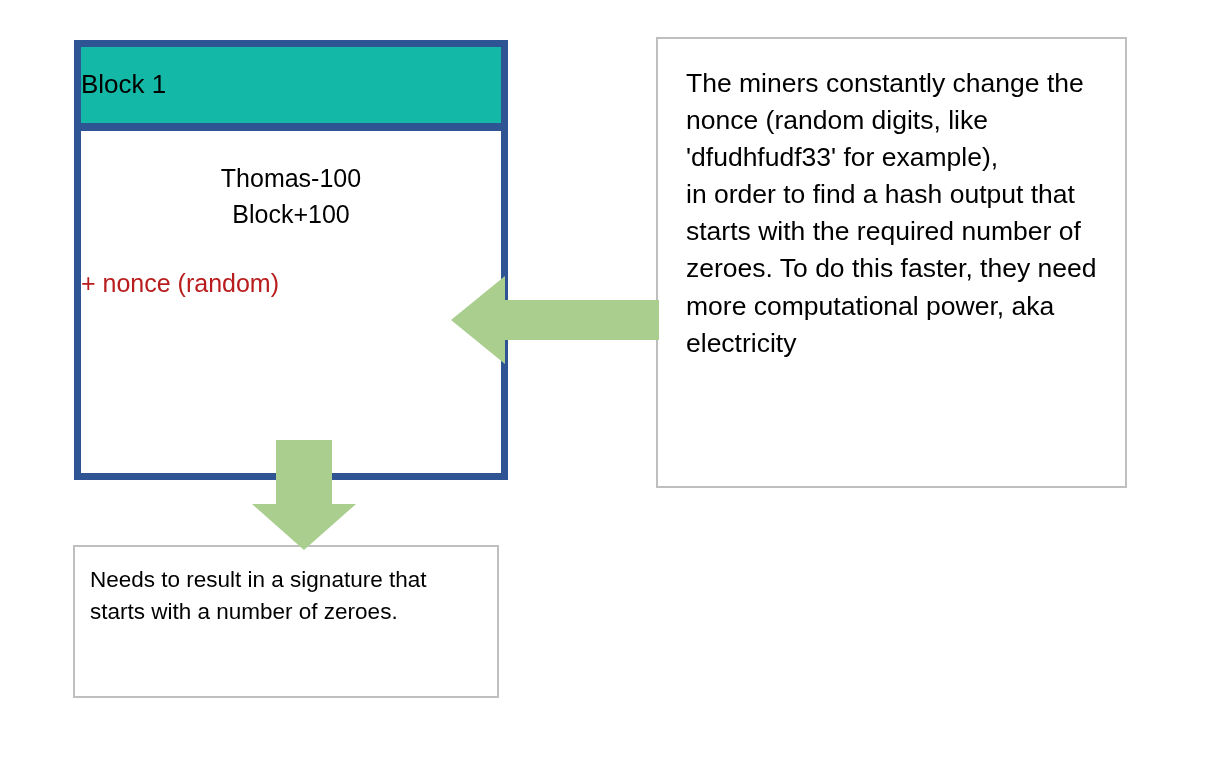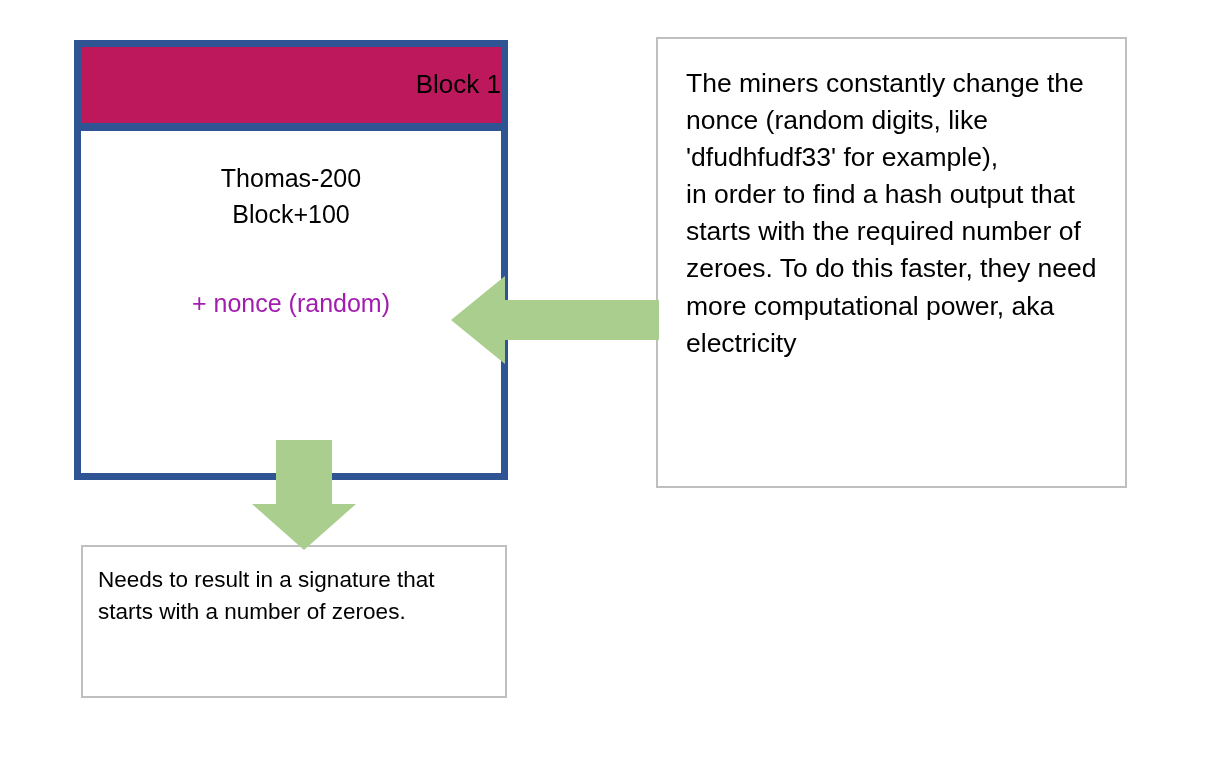--- a/index.html
+++ b/index.html
@@ -31,22 +31,22 @@
   #block-header {
     position: absolute;
     left: 0;
     top: 0;
     right: 0;
     height: 84px;
     box-sizing: border-box;
     border-bottom: 8px solid #2E5494;
     display: flex;
     align-items: center;
-    justify-content: flex-end;
-    background: #be185d;
+    justify-content: flex-start;
+    background: #14b8a6;
   }
   #block-header-title {
     font-size: 26px;
     line-height: 1.2;
     color: #000000;
     white-space: nowrap;
   }
   #block-body {
     position: absolute;
     left: 0;
@@ -58,25 +58,25 @@
     box-sizing: border-box;
   }
   .block-line {
     text-align: center;
     font-size: 25px;
     line-height: 1.42;
     color: #000000;
     white-space: nowrap;
   }
   #block-nonce {
-    text-align: center;
+    text-align: left;
     font-size: 25px;
     line-height: 1.42;
-    color: #a21caf;
-    margin-top: 54px;
+    color: #b91c1c;
+    margin-top: 34px;
     white-space: nowrap;
   }
 
   
   #arrow-left {
     position: absolute;
     left: 451px;
     top: 272px;
     width: 208px;
     height: 96px;
@@ -107,21 +107,21 @@
     height: 451px;
     padding: 26px 22px 14px 28px;
   }
   #miners-text {
     font-size: 26.5px;
     line-height: 1.40;
     color: #000000;
     white-space: pre-line;
   }
   #signature-box {
-    left: 81px;
+    left: 73px;
     top: 545px;
     width: 426px;
     height: 153px;
     padding: 17px 18px 12px 15px;
   }
   #signature-text {
     font-size: 22.5px;
     line-height: 1.40;
     color: #000000;
     white-space: pre-line;
@@ -130,21 +130,21 @@
 </head>
 <body>
 
 <div id="block-card">
 
   <div id="block-header">
     <div id="block-header-title">Block 1</div>
   </div>
 
   <div id="block-body">
-    <div class="block-line">Thomas-200</div>
+    <div class="block-line">Thomas-100</div>
     <div class="block-line">Block+100</div>
     <div id="block-nonce">+ nonce (random)</div>
   </div>
 
 </div>
 
 <div id="arrow-left">
   <svg width="208" height="96" viewBox="0 0 208 96" xmlns="http://www.w3.org/2000/svg">
     <polygon points="0,48 54,4 54,28 208,28 208,68 54,68 54,92" fill="#A9CE8E"></polygon>
   </svg>

